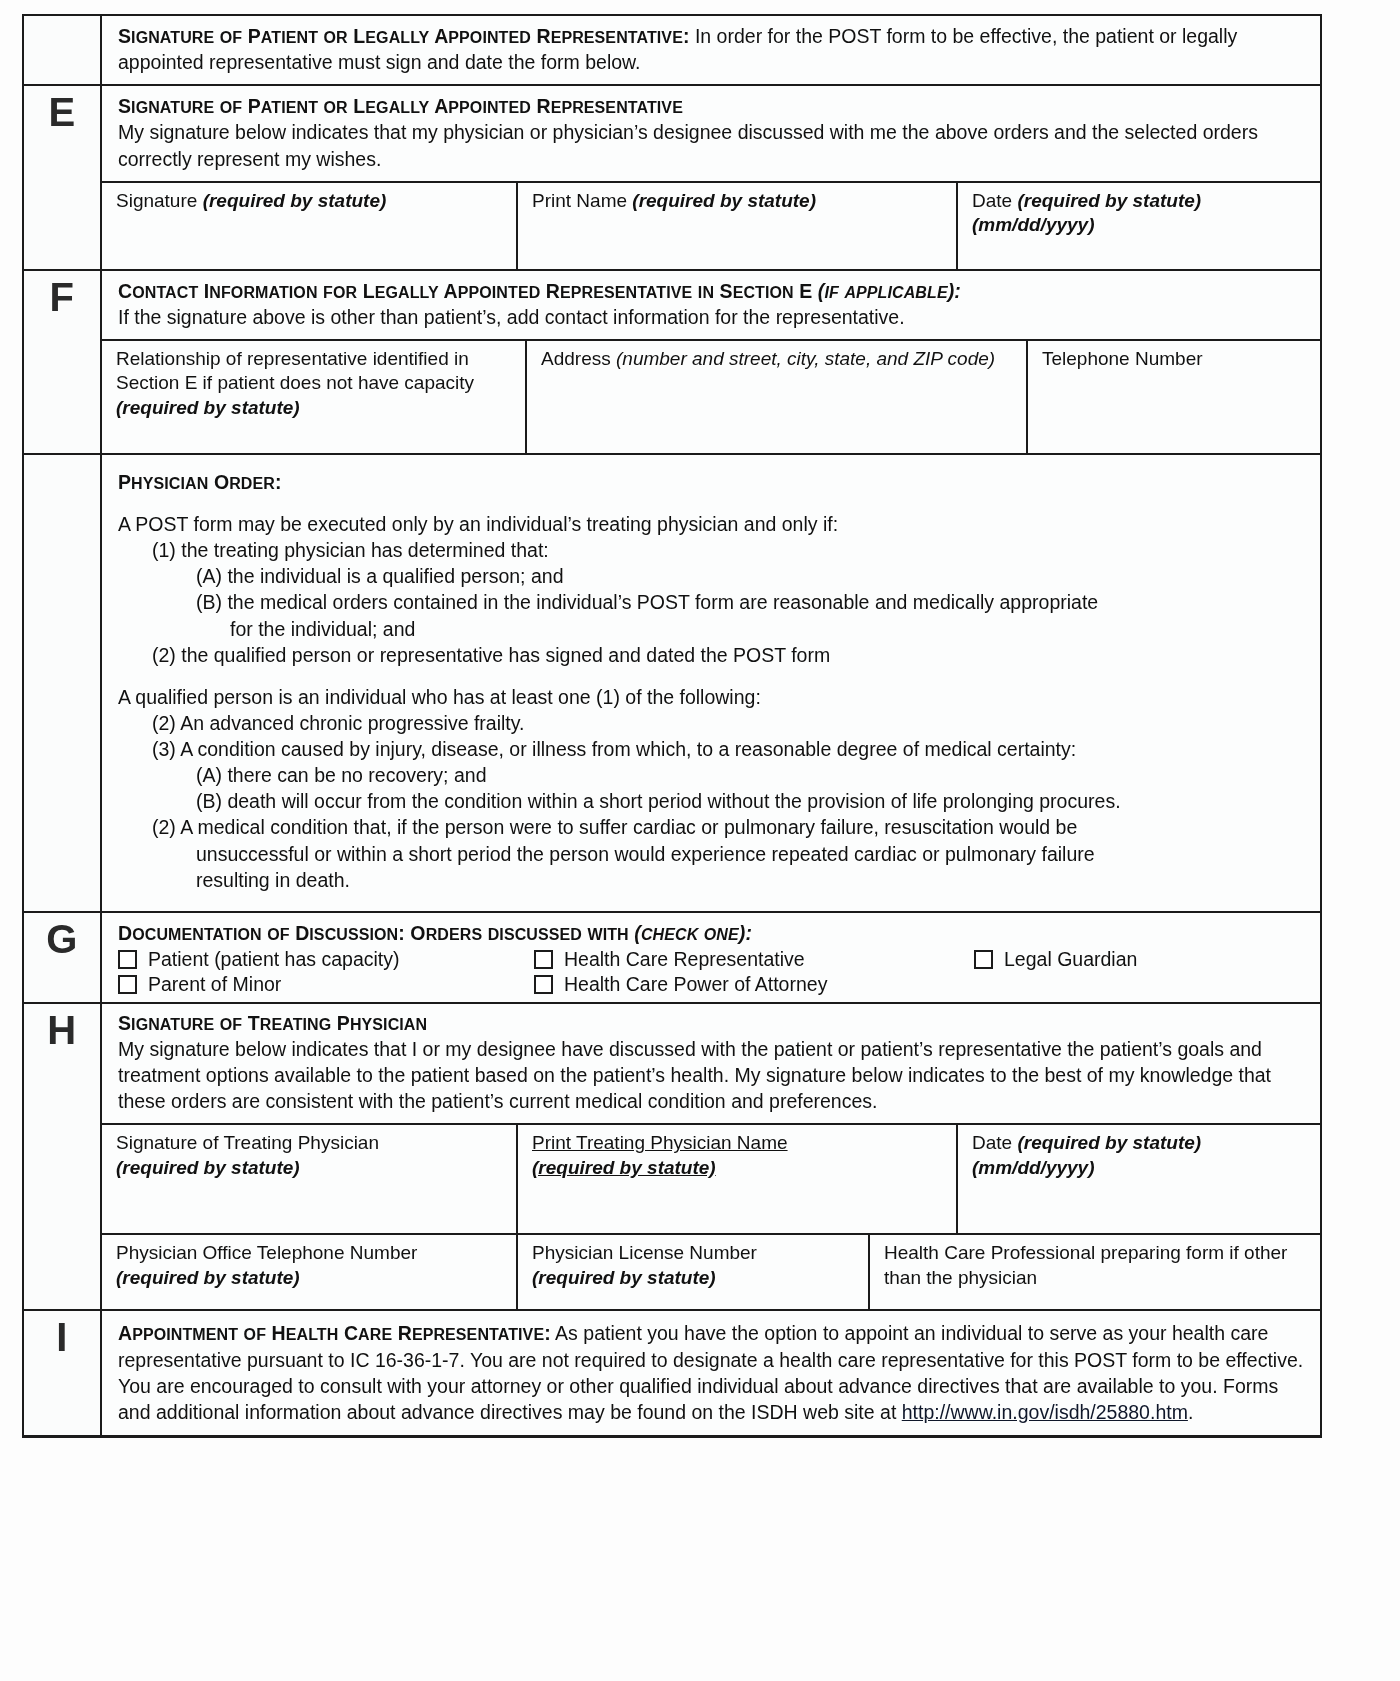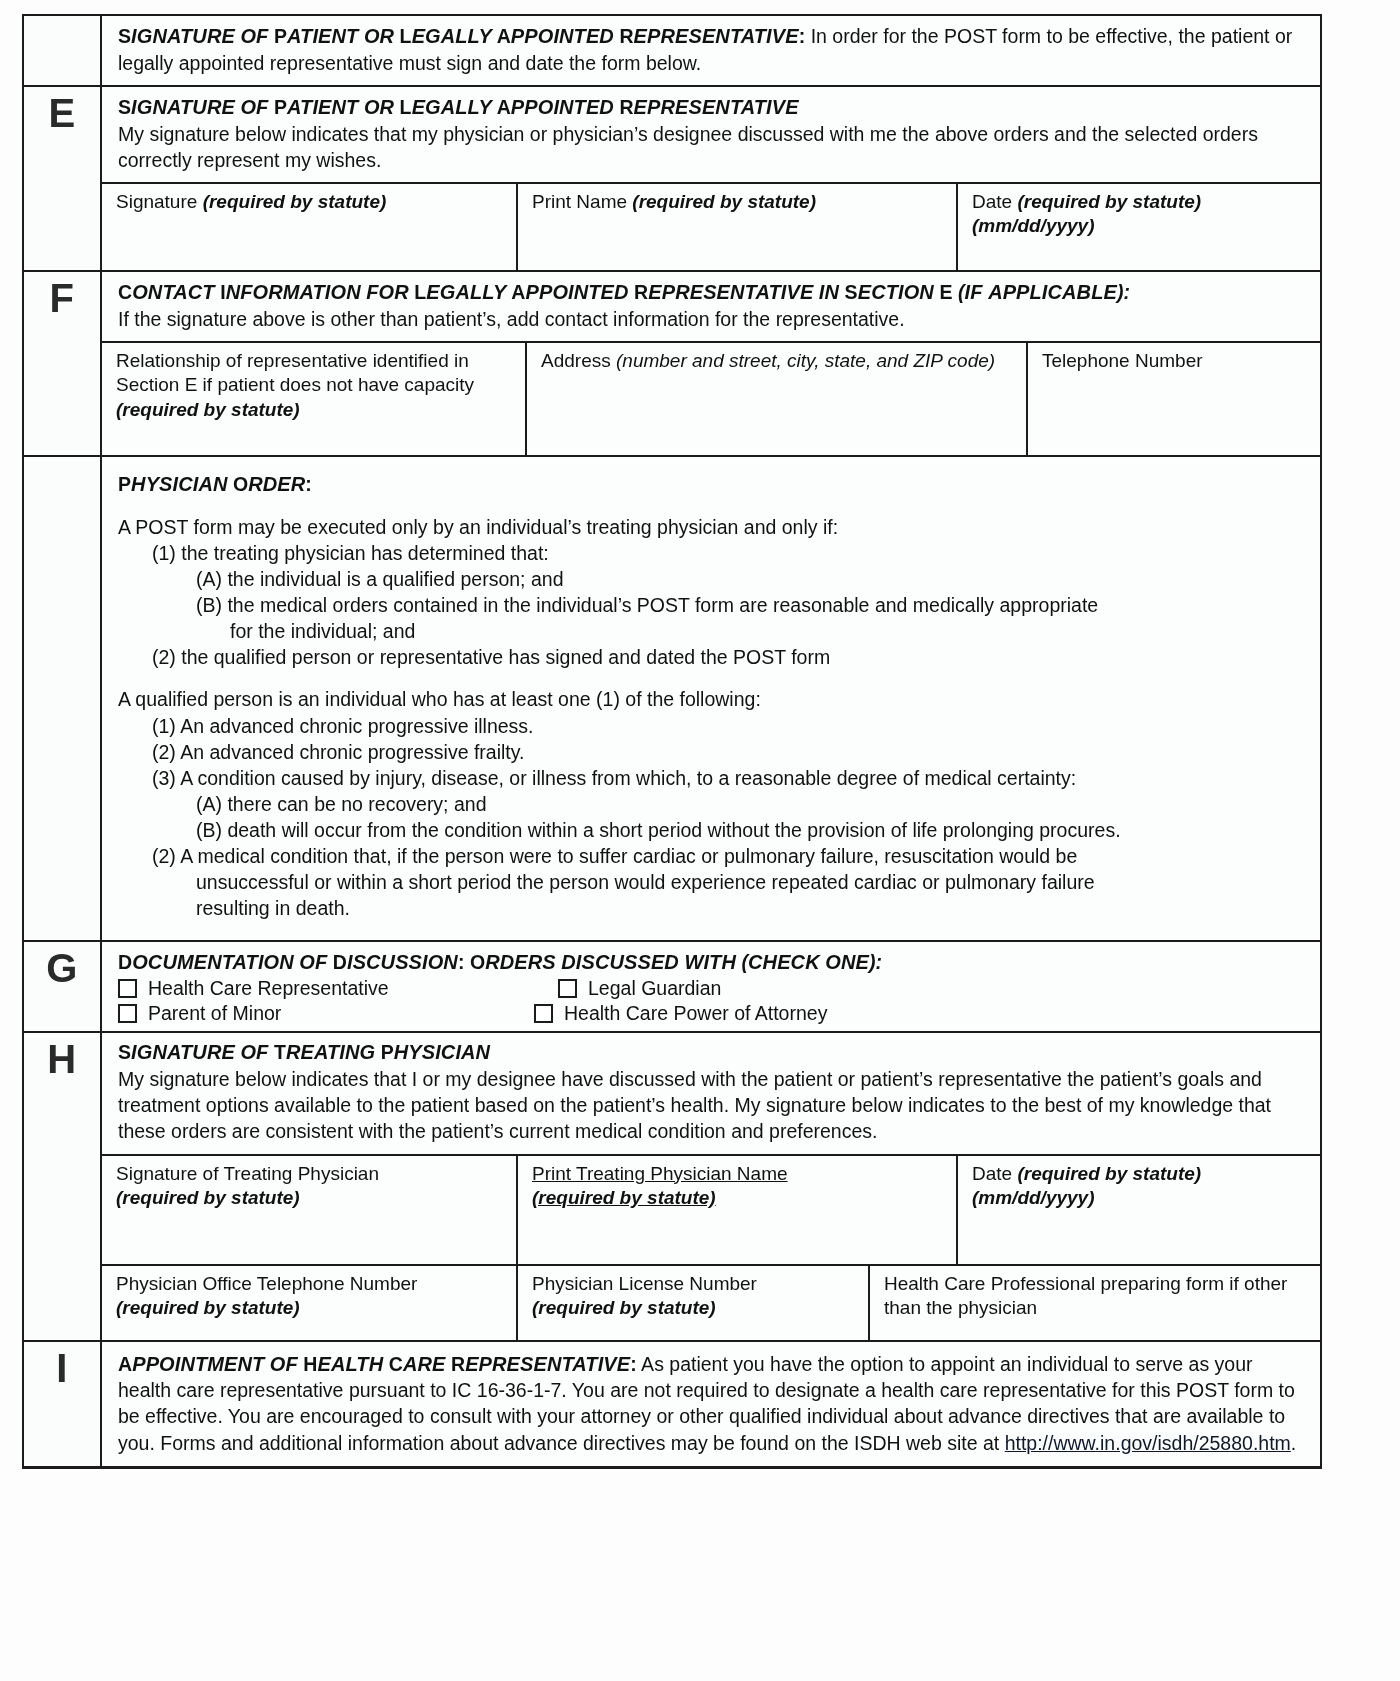--- a/index.html
+++ b/index.html
@@ -64,22 +64,21 @@
   .pad {
     padding: 7px 12px 9px 16px;
   }
   
   .scap {
     font-weight: bold;
     font-size: 19.5px;
     letter-spacing: 0.1px;
   }
   .scap .sm {
-    font-size: 20px;
-    font-style: italic;
+    font-size: 16px;
   }
   .txt-n {
     font-weight: normal;
   }
   .bi {
     font-style: italic;
     font-weight: bold;
   }
   .ital { font-style: italic; }
   p.para {
@@ -203,41 +202,44 @@
       <div class="body">
         <div class="pad" style="padding-top:14px;padding-bottom:18px;">
           <p class="para scap">P<span class="sm">HYSICIAN</span> O<span class="sm">RDER</span>:</p>
           <p class="para gap">A POST form may be executed only by an individual’s treating physician and only if:</p>
           <p class="para ind1">(1) the treating physician has determined that:</p>
           <p class="para ind2">(A) the individual is a qualified person; and</p>
           <p class="para ind2">(B) the medical orders contained in the individual’s POST form are reasonable and medically appropriate</p>
           <p class="para ind3">for the individual; and</p>
           <p class="para ind1">(2) the qualified person or representative has signed and dated the POST form</p>
           <p class="para gap">A qualified person is an individual who has at least one (1) of the following:</p>
-          <p class="para ind1">(1) An advanced chronic progressive illness.</p>
           <p class="para ind1">(2) An advanced chronic progressive frailty.</p>
           <p class="para ind1">(3) A condition caused by injury, disease, or illness from which, to a reasonable degree of medical certainty:</p>
           <p class="para ind2">(A) there can be no recovery; and</p>
           <p class="para ind2">(B) death will occur from the condition within a short period without the provision of life prolonging procures.</p>
           <p class="para ind1">(2) A medical condition that, if the person were to suffer cardiac or pulmonary failure, resuscitation would be</p>
           <p class="para ind2">unsuccessful or within a short period the person would experience repeated cardiac or pulmonary failure</p>
           <p class="para ind2">resulting in death.</p>
         </div>
       </div>
     </div>
 
     <div class="row">
       <div class="letter">
           <span>G</span>
         </div>
       <div class="body">
         <div class="pad" style="padding-bottom:6px;">
           <p class="para"><span class="scap">D<span class="sm">OCUMENTATION</span> <span class="sm">OF</span> D<span class="sm">ISCUSSION</span>:</span><span class="scap" style="font-variant:normal;">  O<span class="sm">RDERS</span> <span class="sm">DISCUSSED</span> <span class="sm">WITH</span> </span><span class="scap ital">(<span class="sm">CHECK</span> <span class="sm">ONE</span>):</span></p>
 
           <div class="cbrow">
+            <div class="cbitem col-a">
+              <span class="cbox"></span>
+              <span>Patient (patient has capacity)</span>
+            </div>
             <div class="cbitem col-b">
               <span class="cbox"></span>
               <span>Health Care Representative</span>
             </div>
             <div class="cbitem col-c">
               <span class="cbox"></span>
               <span>Legal Guardian</span>
             </div>
           </div>
 

